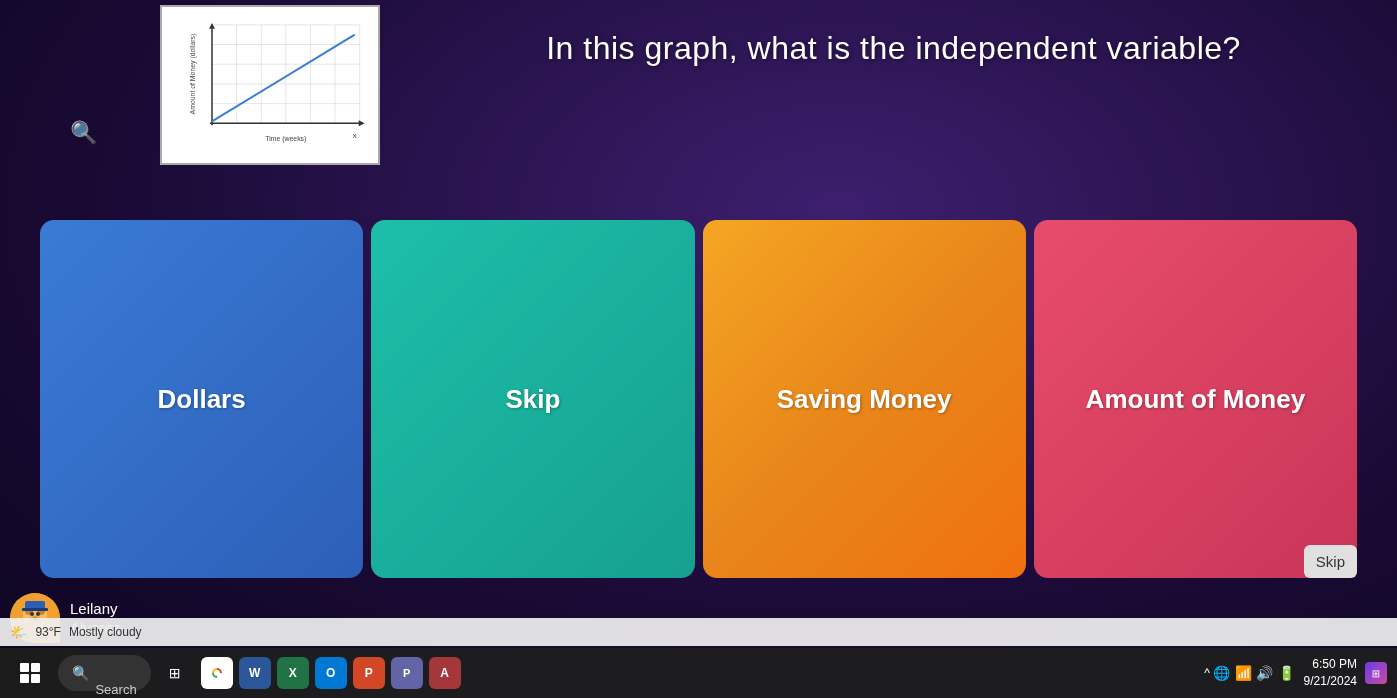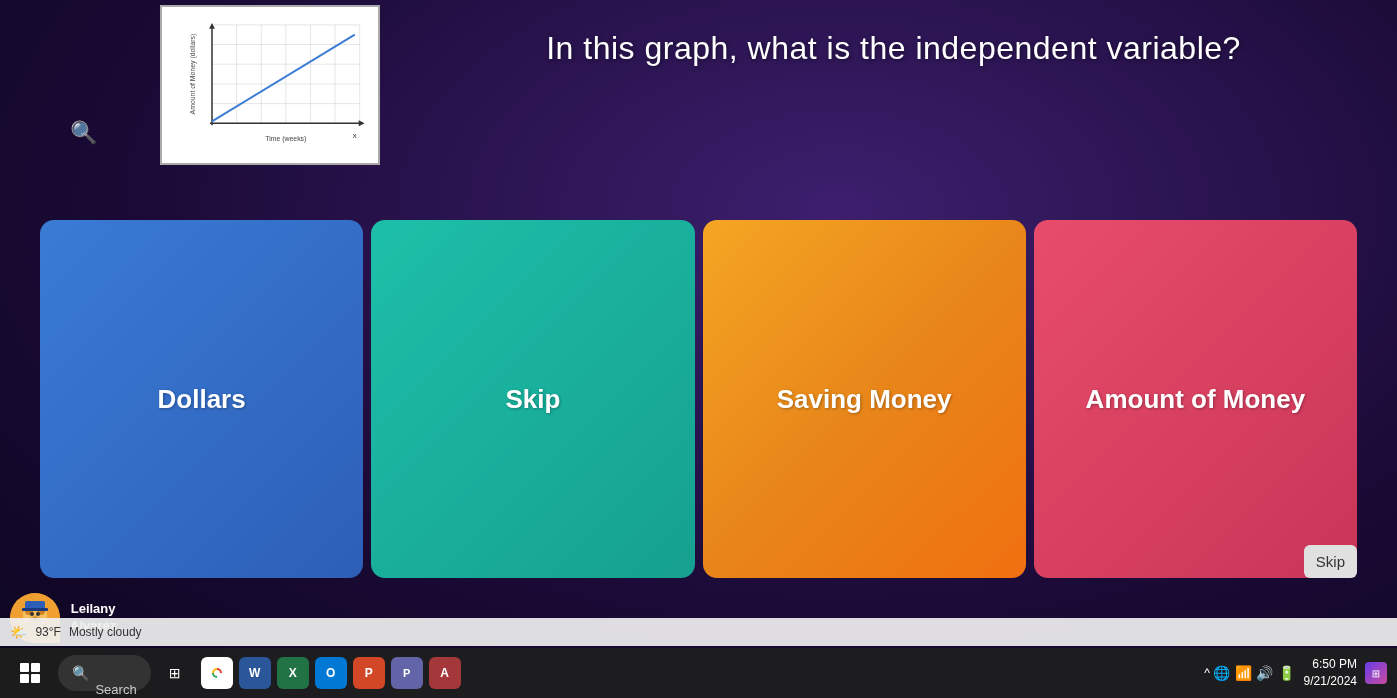--- a/index.html
+++ b/index.html
@@ -195,25 +195,24 @@
       background: #f0a030;
       border-radius: 50% 50% 0 50%;
       position: relative;
       overflow: hidden;
       display: flex;
       align-items: center;
       justify-content: center;
     }
 
     .user-name {
-      font-size: 13px;
-      font-weight: 700;
+      font-size: 15px;
+      font-weight: 400;
       color: #fff;
       line-height: 1.3;
-      text-align: center;
     }
 
     
     .taskbar-start {
       width: 40px;
       height: 40px;
       display: flex;
       align-items: center;
       justify-content: center;
       cursor: pointer;

